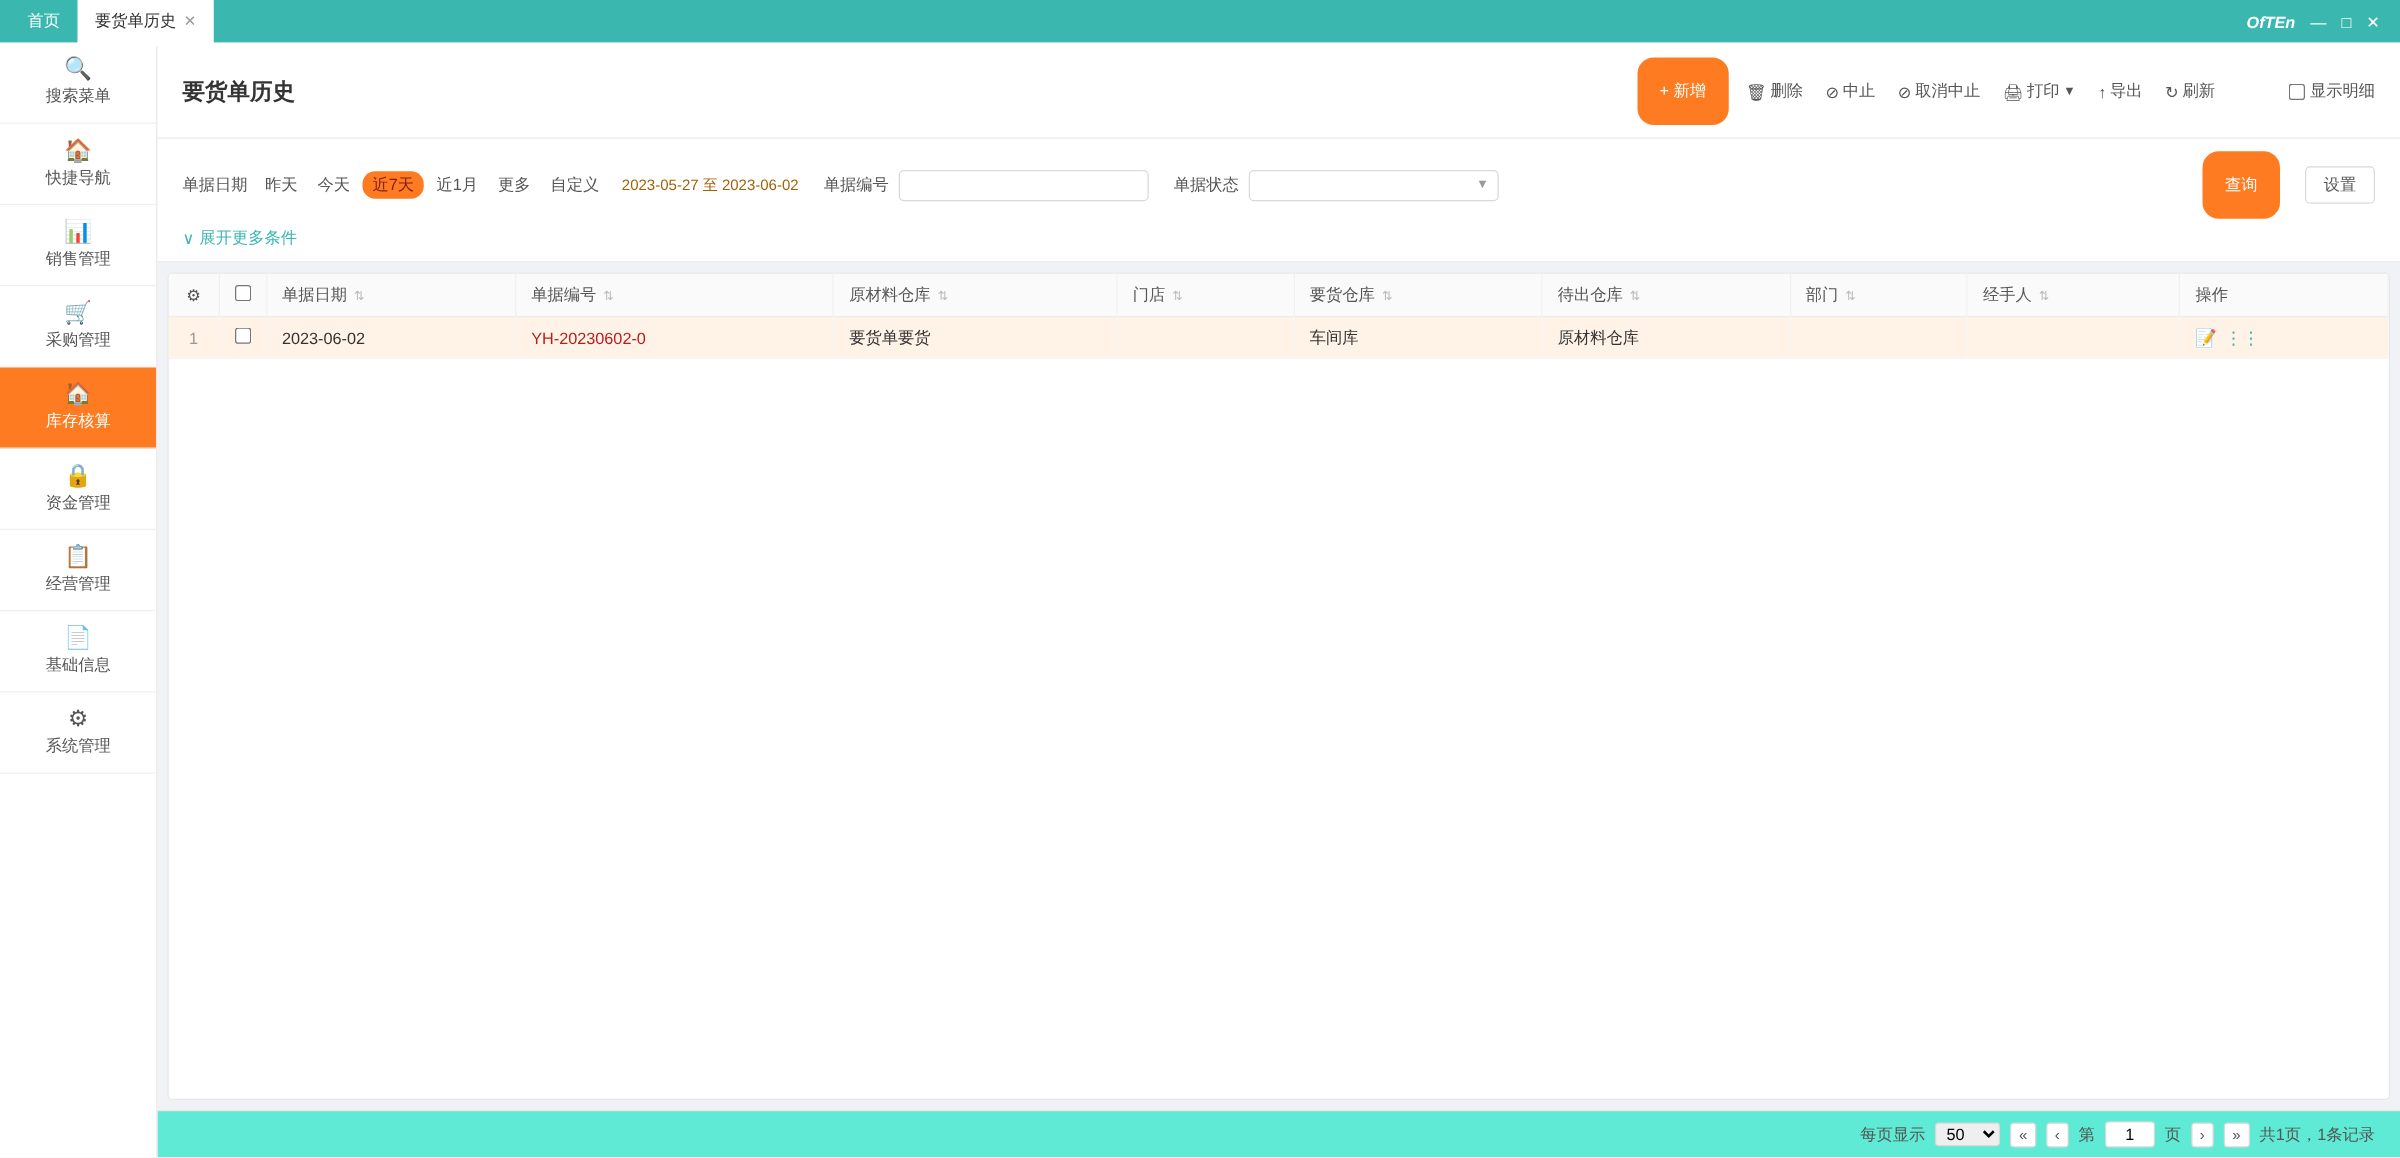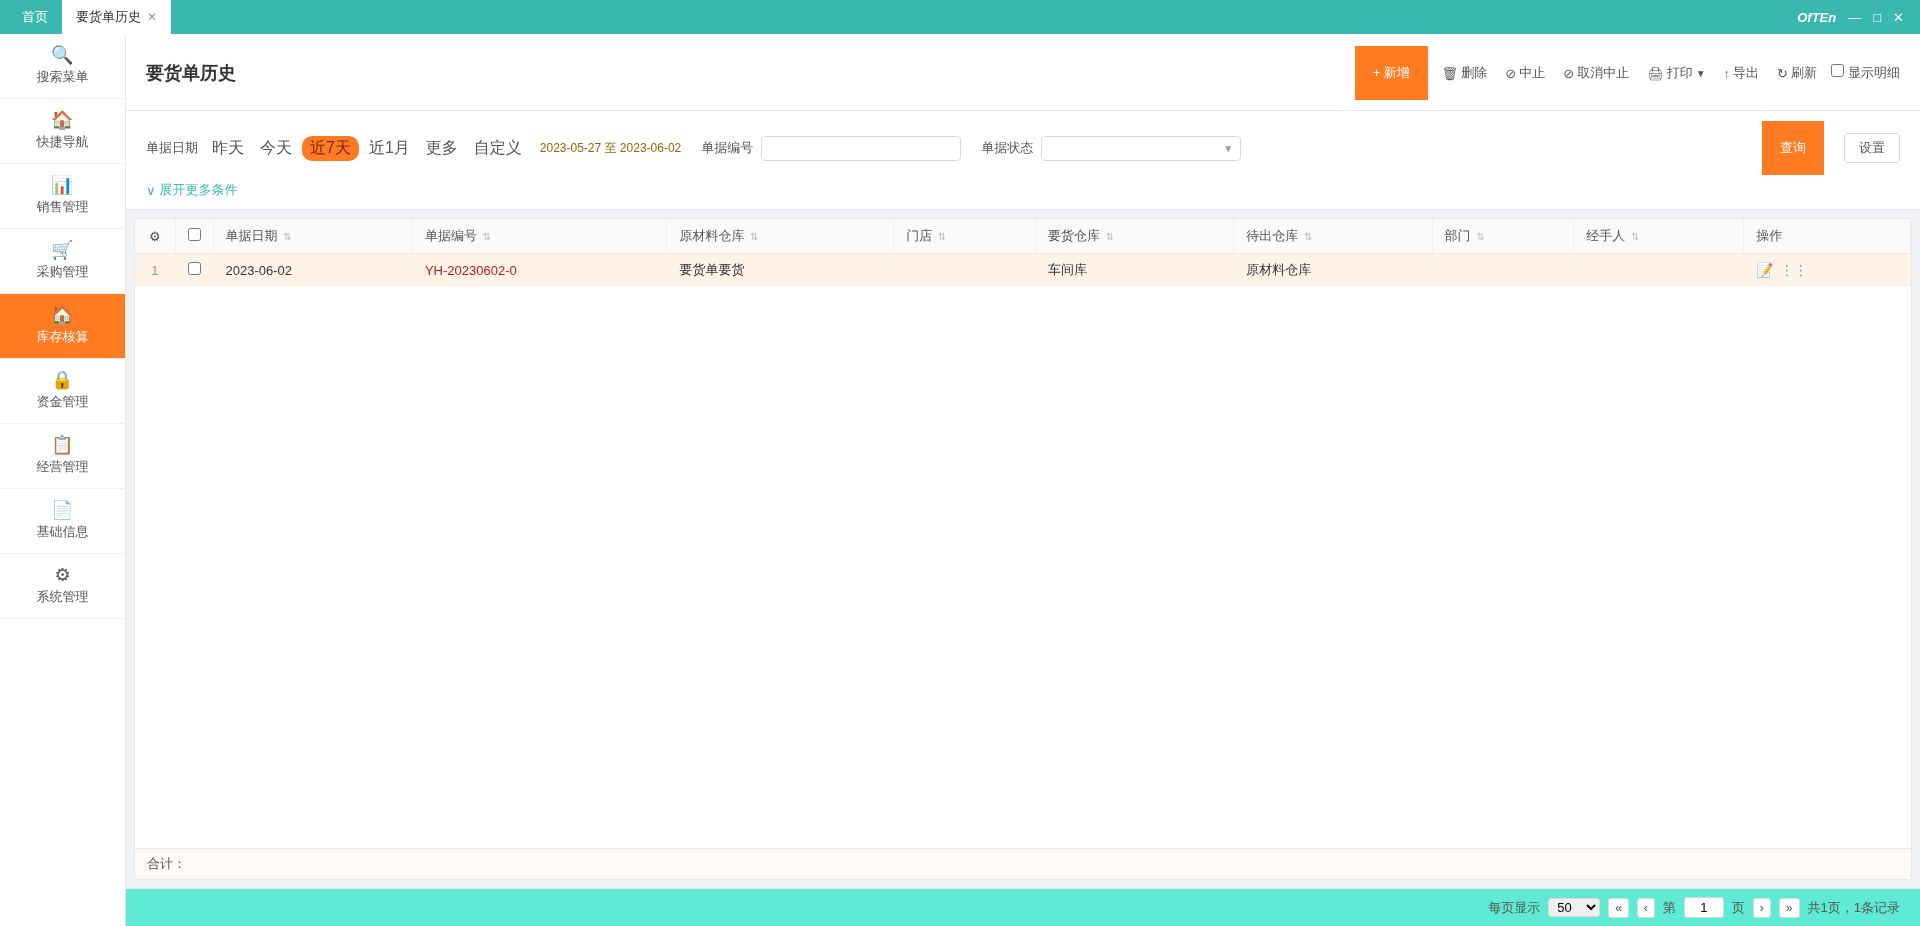--- a/index.html
+++ b/index.html
@@ -123,41 +123,42 @@
       cursor: pointer;
       font-size: 12px;
       padding: 2px 4px;
       border-radius: 3px;
     }
     .btn-primary {
       background: #ff7b22;
       color: #fff;
       border: none;
       padding: 18px 18px;
-      border-radius: 0;
+      border-radius: 13px;
       cursor: pointer;
       font-size: 13px;
     }
     .btn-default {
       background: #fff;
       color: #555;
       border: 1px solid #d9d9d9;
       padding: 5px 14px;
       border-radius: 4px;
       cursor: pointer;
       font-size: 13px;
     }
 
     .display-detail-check {
       display: flex;
-      align-items: flex-start;
+      align-items: center;
       gap: 4px;
       font-size: 12px;
       color: #555;
       cursor: pointer;
+      margin-left: 45px;
     }
 
     
     .filter-area {
       background: #fff;
       padding: 10px 20px;
       border-bottom: 1px solid #e8e8e8;
     }
     .filter-row {
       display: flex;
@@ -175,21 +176,21 @@
     .filter-label { white-space: nowrap; }
     .date-shortcuts {
       display: flex;
       gap: 4px;
       align-items: center;
     }
     .date-shortcut {
       padding: 2px 6px;
       border-radius: 3px;
       cursor: pointer;
-      font-size: 16px;
+      font-size: 13px;
       color: #555;
     }
     .date-shortcut.active {
       background: #ff7b22;
       color: #7f1d1d;
       border-radius: 10px;
       padding: 2px 8px;
     }
     .date-range {
       font-size: 12px;
@@ -559,23 +560,20 @@
                 <div class="action-icons">
                   <span class="action-icon">📝</span>
                   <span class="action-icon">⋮⋮</span>
                 </div>
               </td>
             </tr>
           </tbody>
         </table>
       </div>
 
-      <div class="table-footer">
-        <span>合计：</span>
-      </div>
     </div>
 
     <div class="pagination-bar">
       <span>每页显示</span>
       <select>
         <option value="50">50</option>
         <option value="10">10</option>
         <option value="20">20</option>
         <option value="100">100</option>
       </select>

